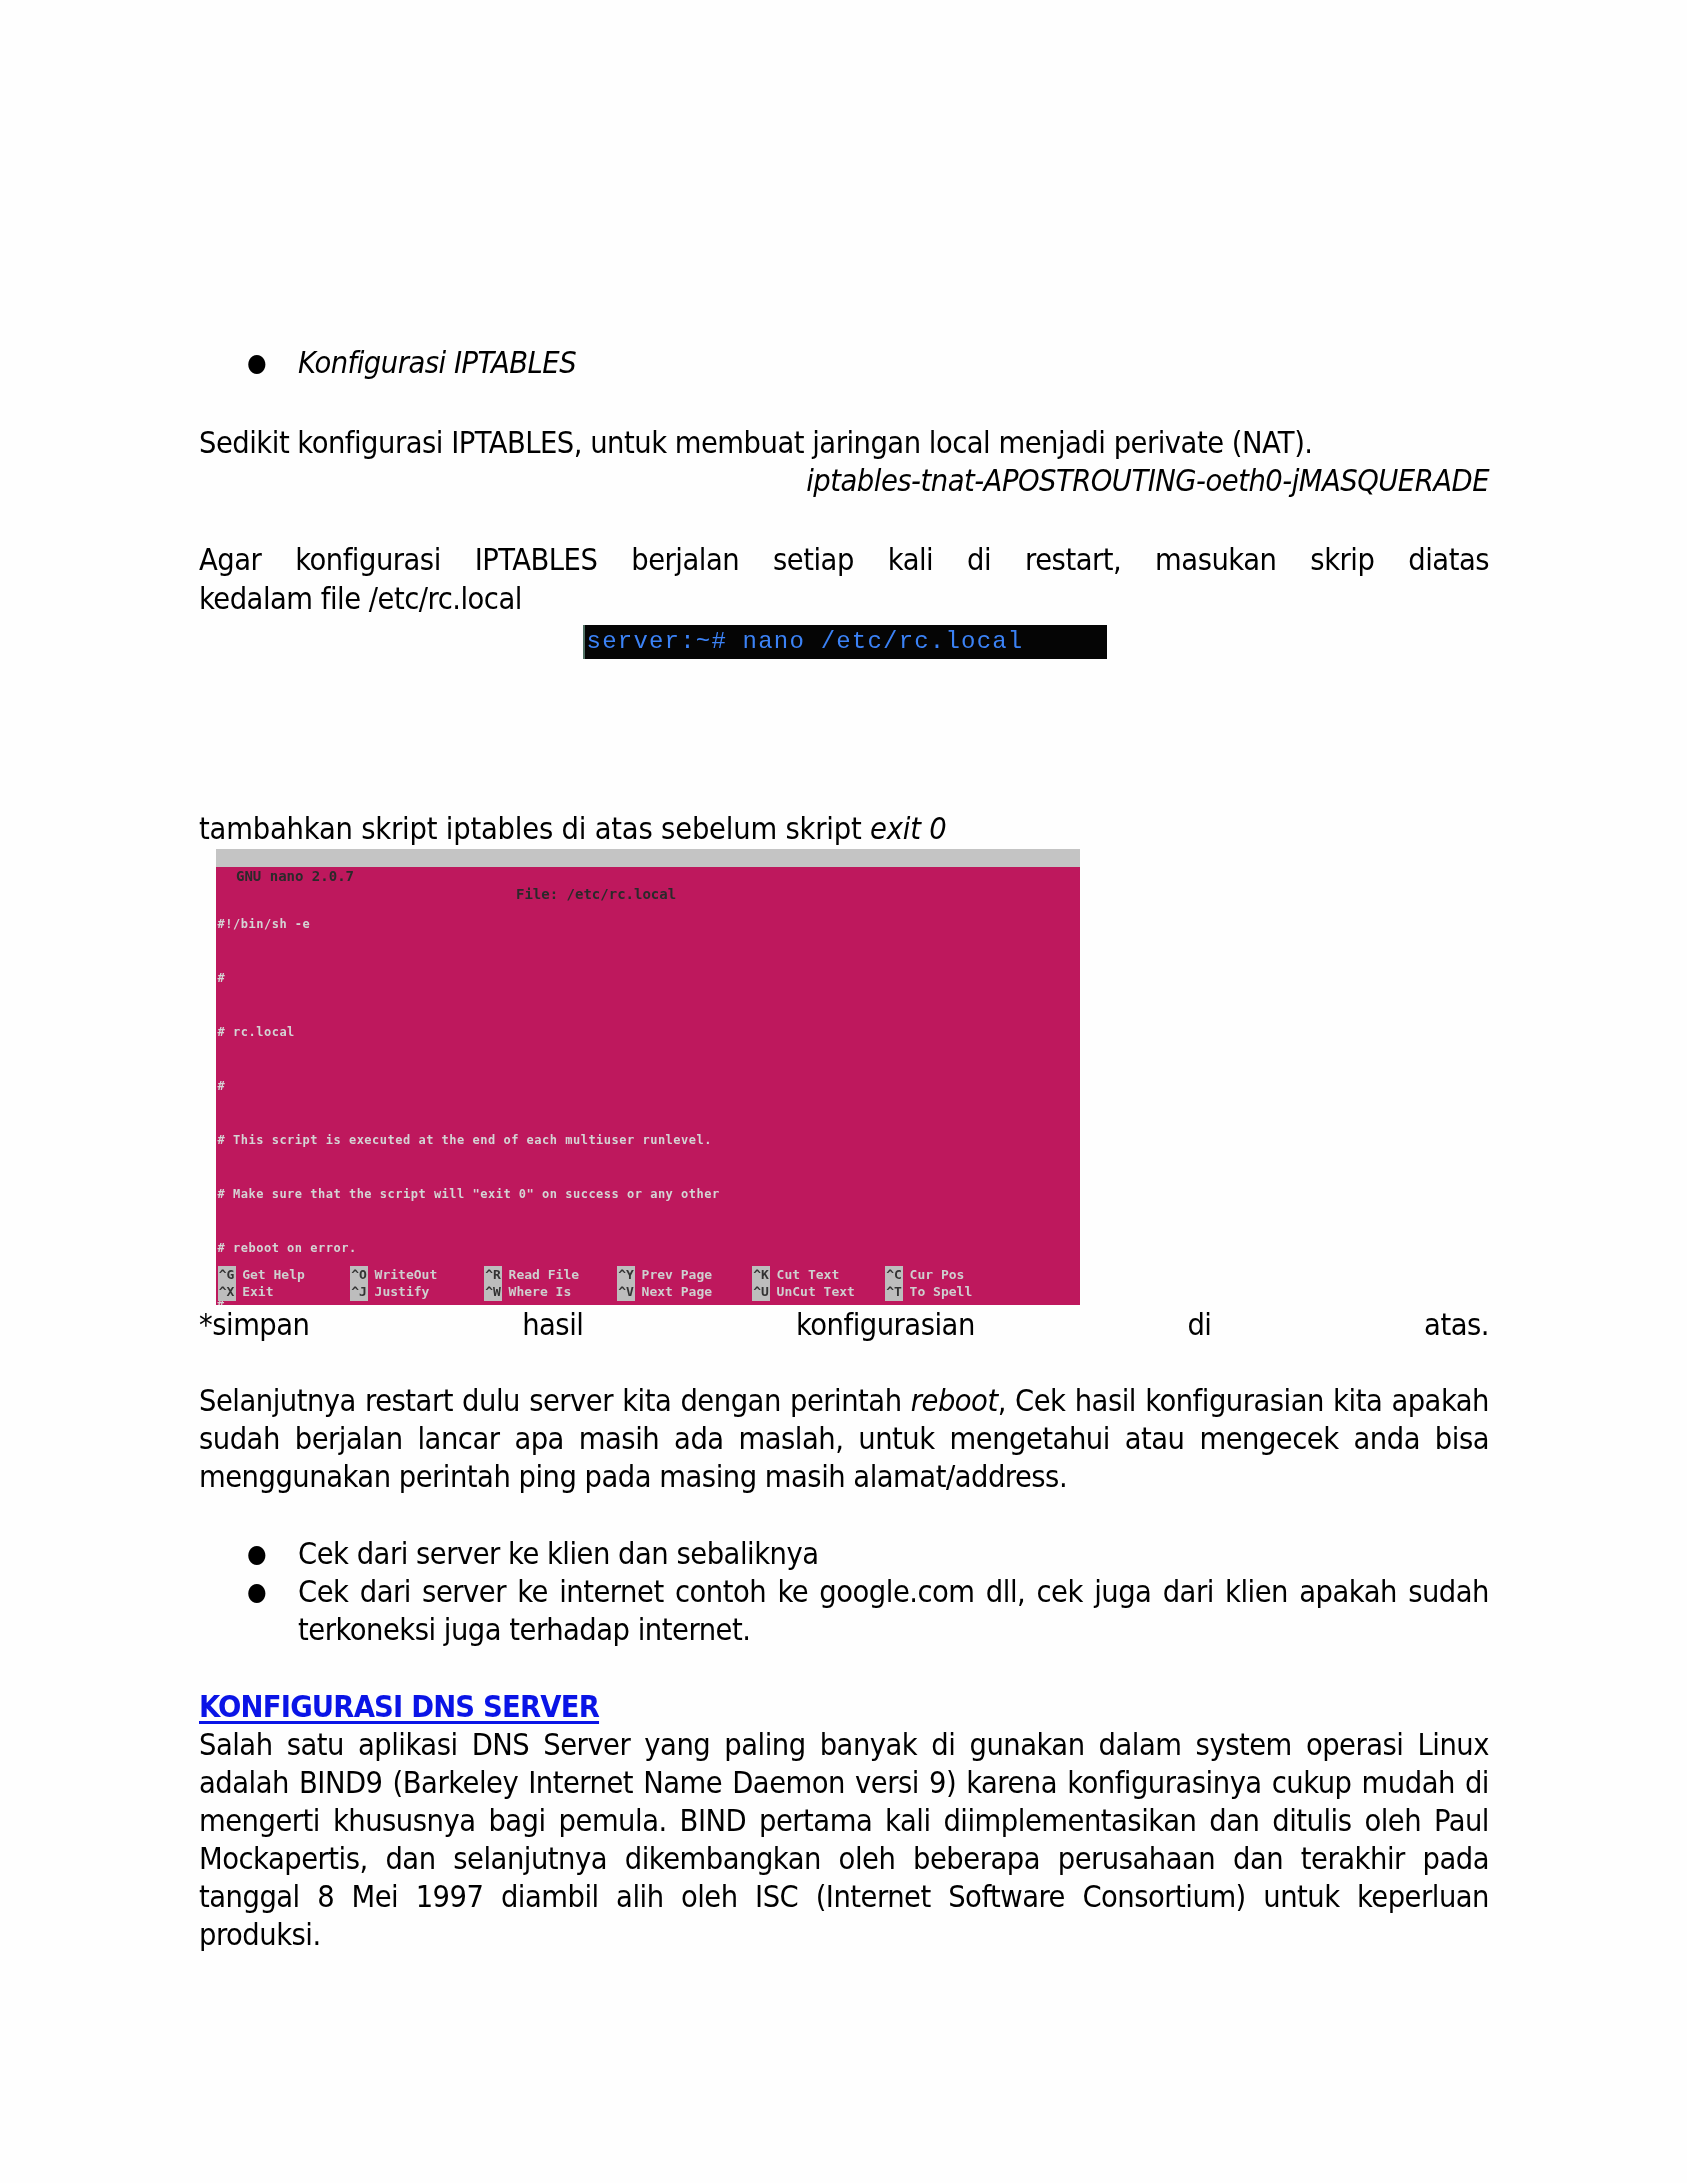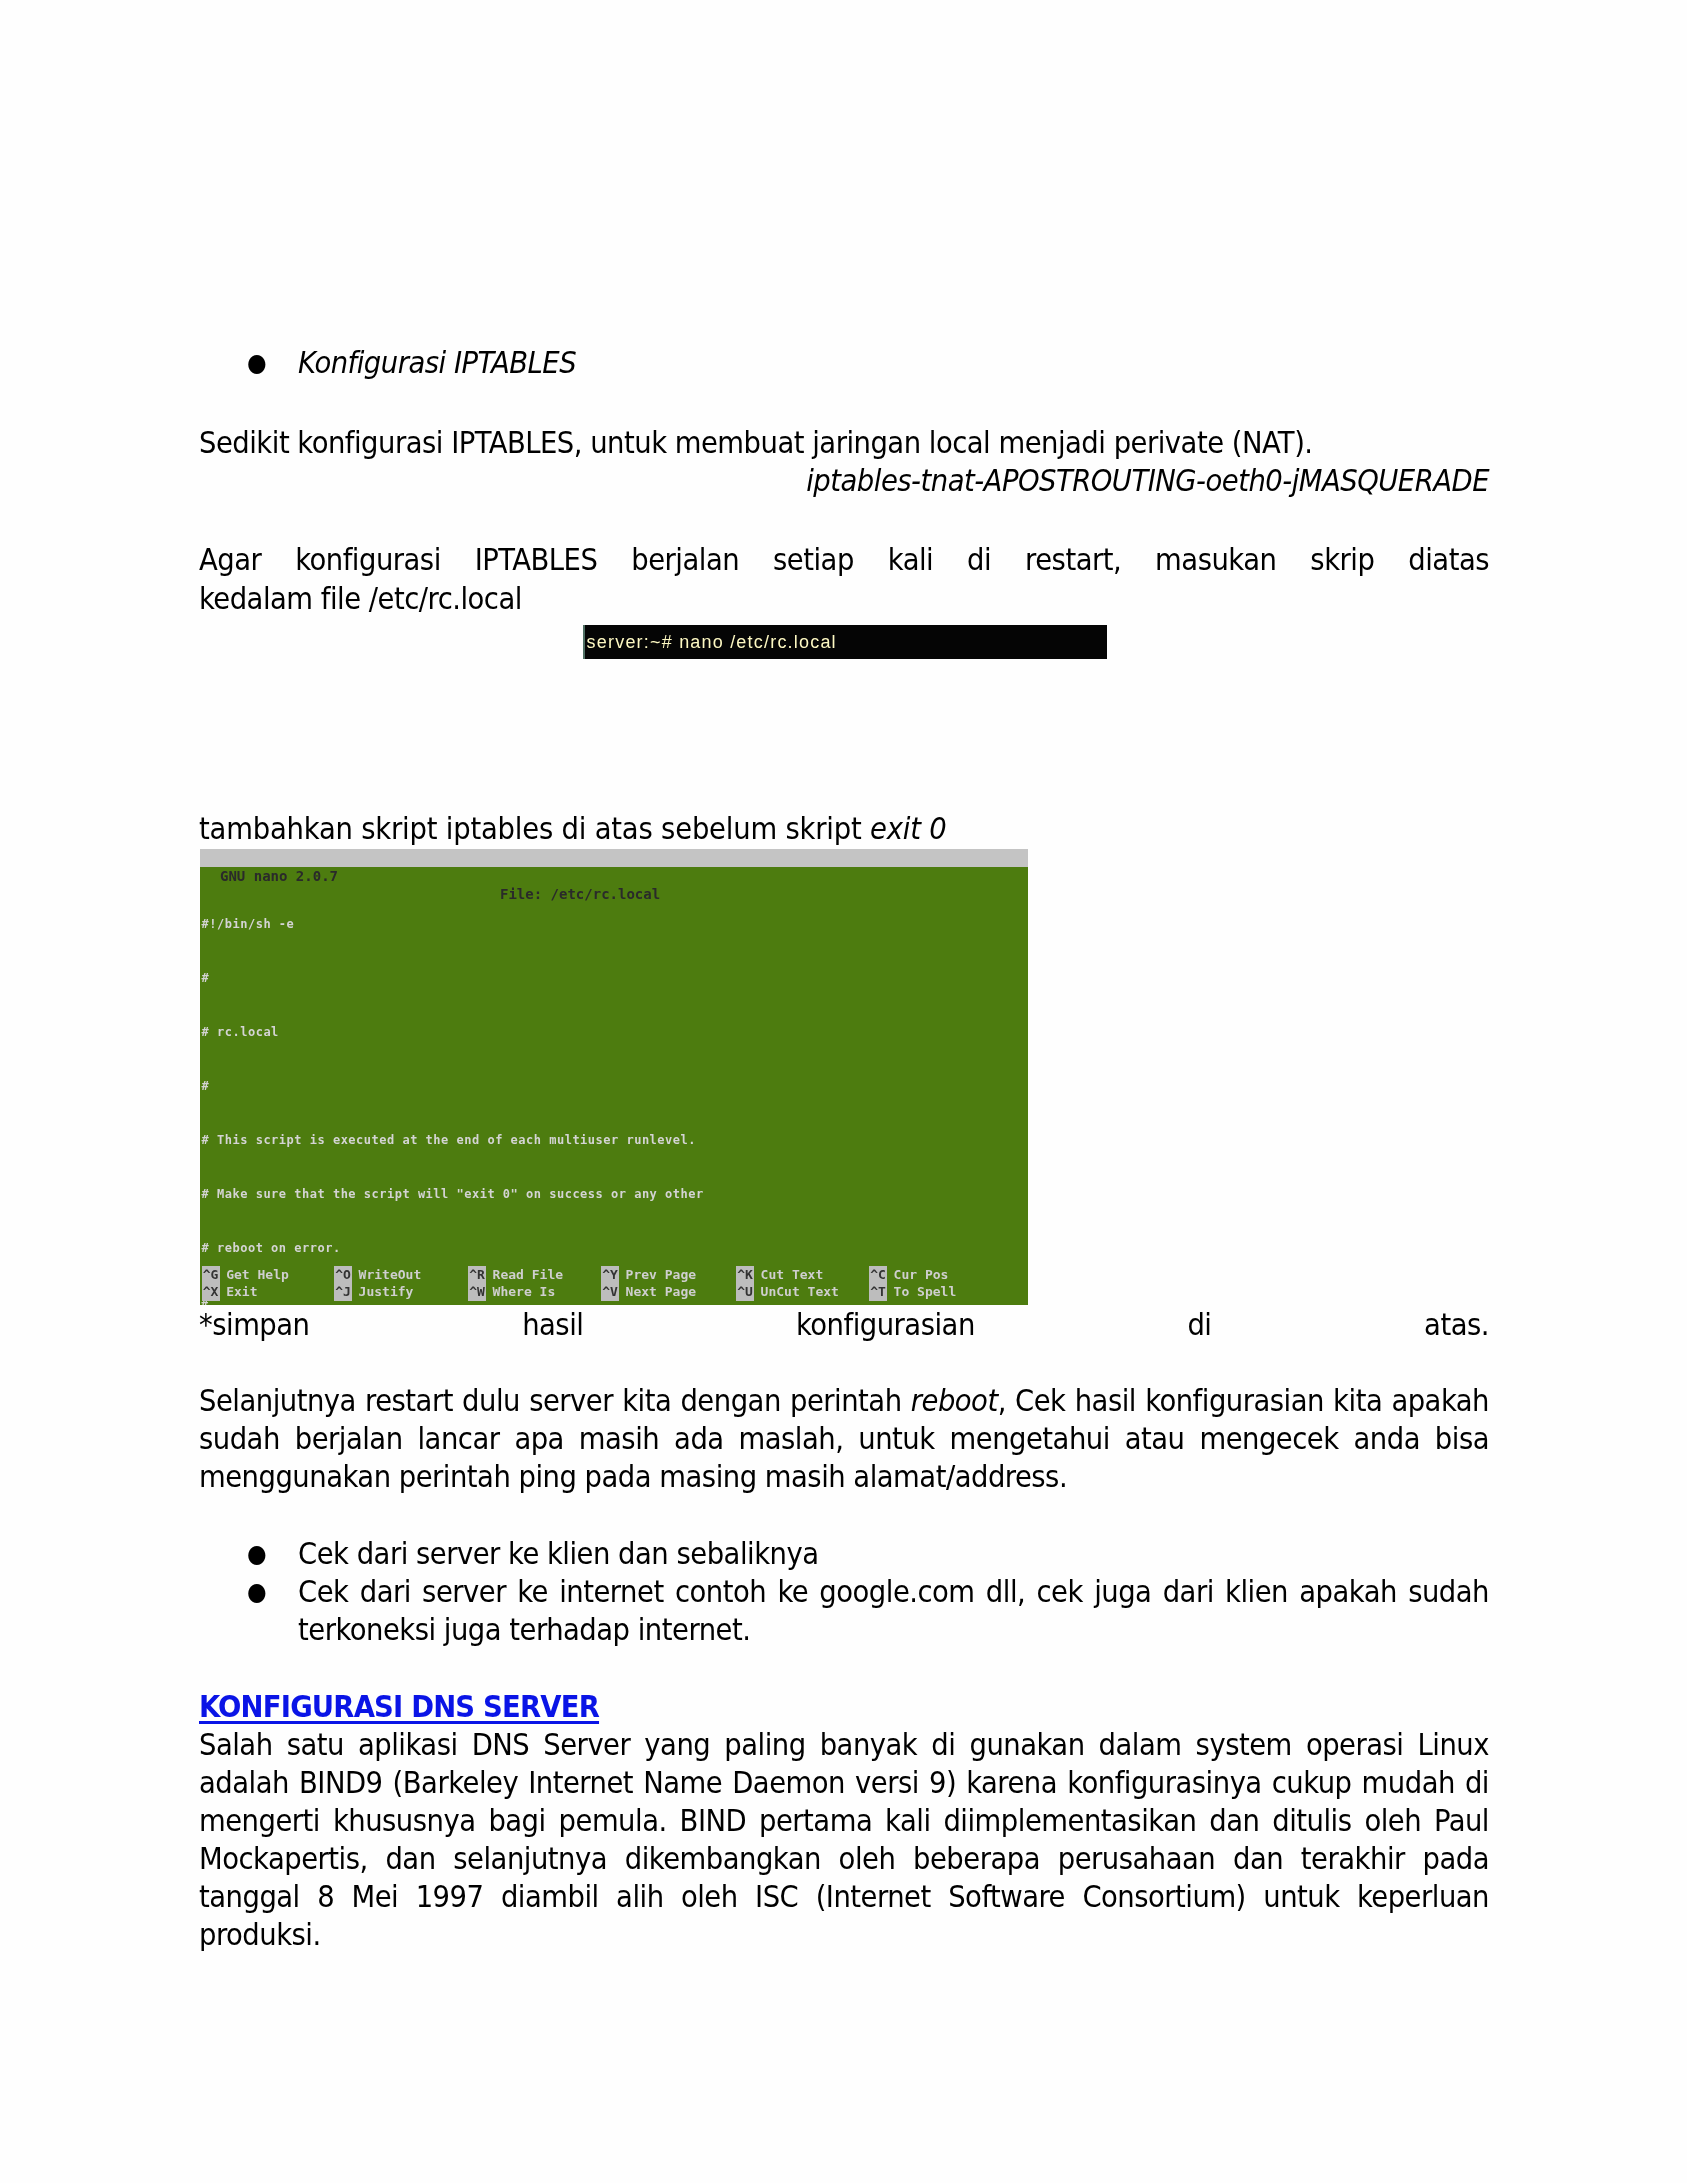--- a/index.html
+++ b/index.html
@@ -75,41 +75,42 @@
     
     .prompt-shot {
       position: absolute;
       left: 583px;
       top: 625px;
       width: 524px;
       height: 34px;
       background: #050505;
       border-left: 2.5px solid #4f6f63;
       box-sizing: border-box;
-      color: #fef9c3;
-      font-family: Liberation Sans, sans-serif;
-      font-size: 18px;
+      color: #3b82f6;
+      font-family: Liberation Mono, monospace;
+      font-size: 24px;
       line-height: 34px;
       padding-left: 1.6px;
       white-space: pre;
       letter-spacing: 1.2px;
       overflow: hidden;
     }
 
     
     .nano {
       position: absolute;
-      left: 200px;
+      left: 216px;
       top: 849px;
       width: 828px;
       height: 456px;
-      background: #4d7c0f;
+      background: #be185d;
       overflow: hidden;
       font-family: "DejaVu Sans Mono", "Liberation Mono", monospace;
       color: #dcdcdc;
+      padding-left: 36px;
     }
     .nano-title {
       position: absolute;
       left: 0; top: 0;
       width: 100%;
       height: 18px;
       background: #c4c4c4;
       color: #2a2a2a;
       font-size: 14px;
       line-height: 18px;

